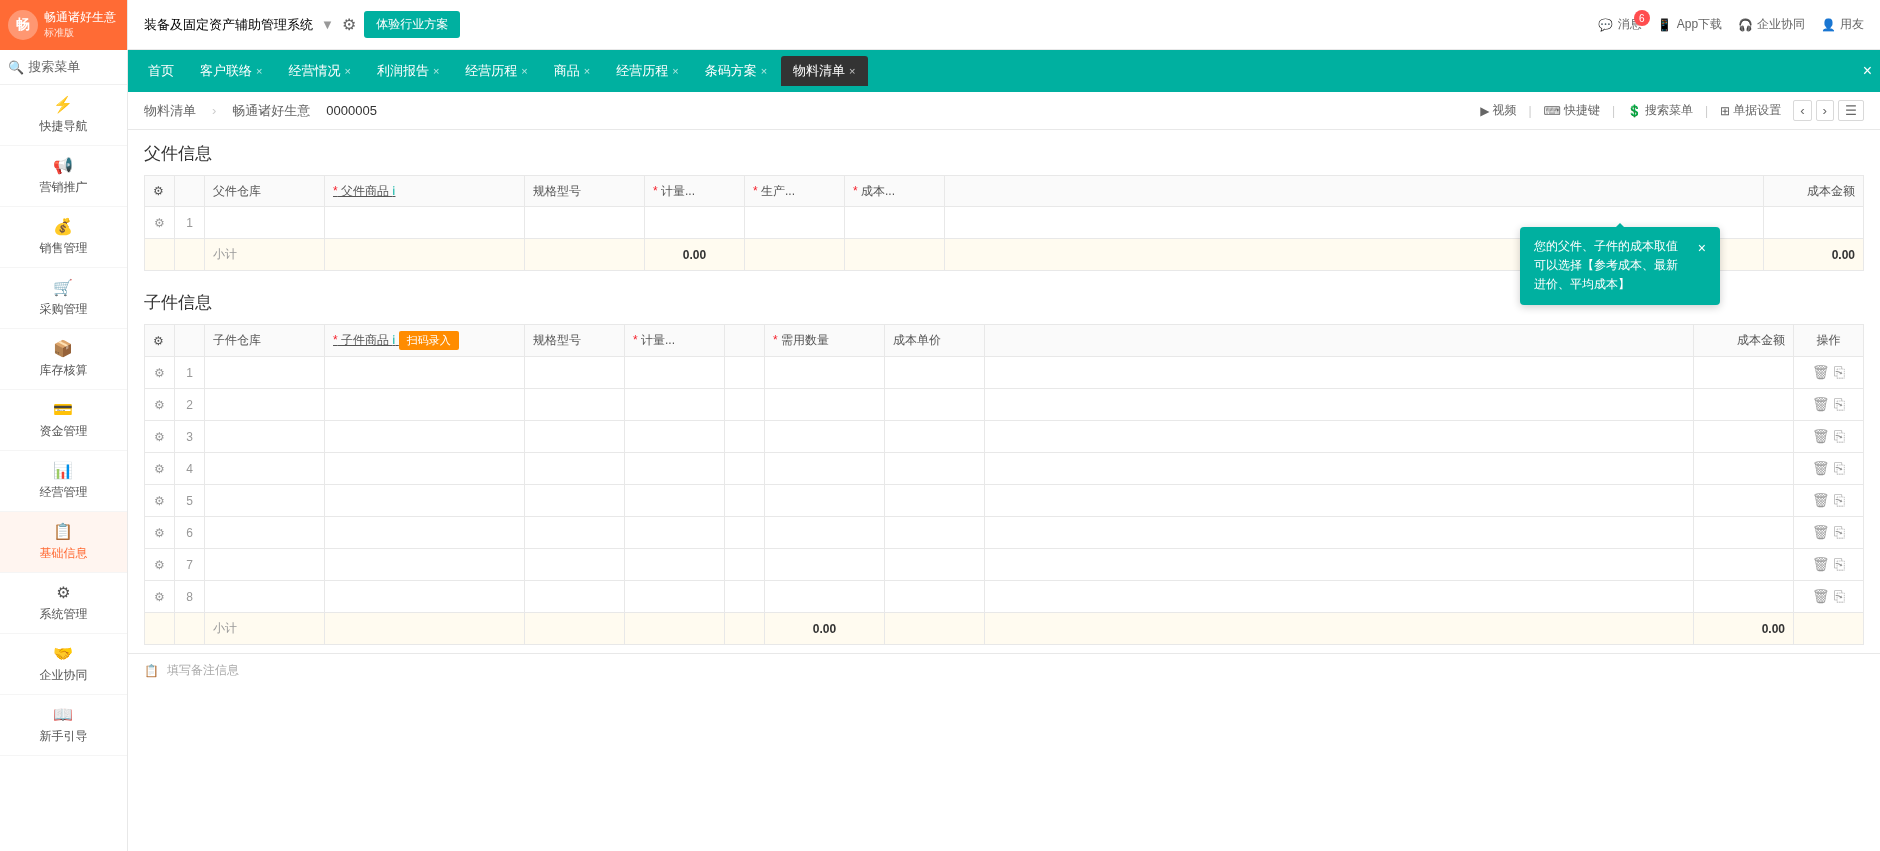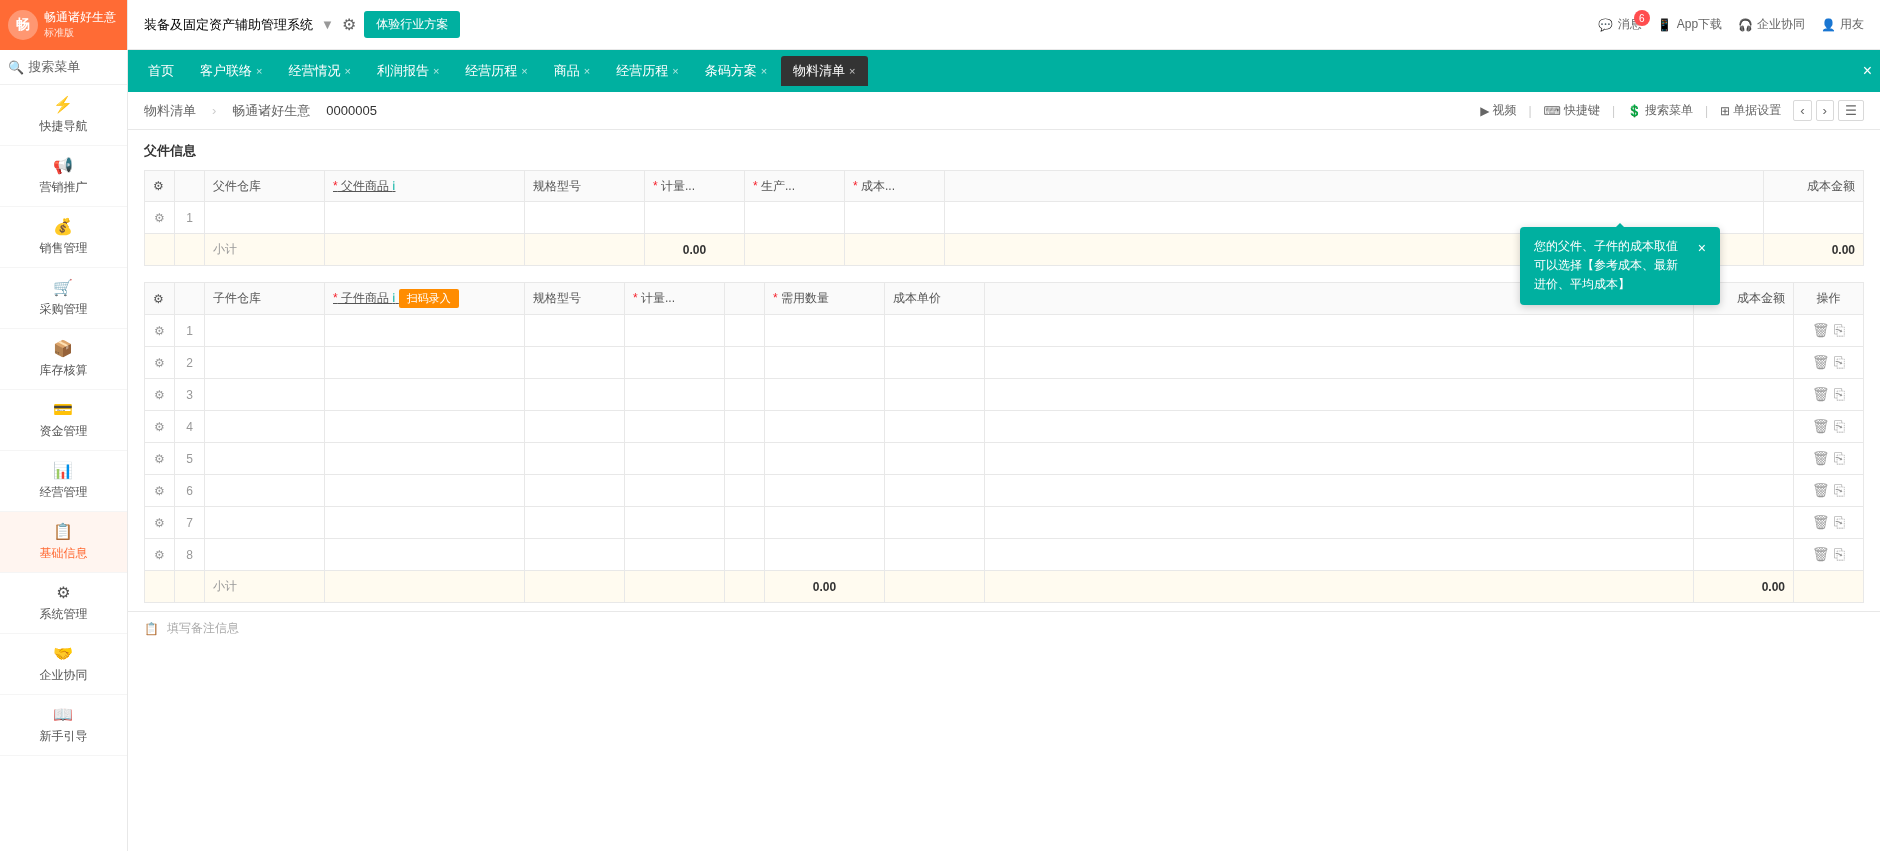--- a/index.html
+++ b/index.html
@@ -129,21 +129,21 @@
     }
     .breadcrumb-item { font-size: 13px; color: #666; cursor: pointer; }
     .breadcrumb-sep { color: #ccc; }
     .doc-code { font-size: 13px; color: #333; }
     .toolbar-right { margin-left: auto; display: flex; align-items: center; gap: 12px; font-size: 12px; color: #666; }
     .toolbar-icon { cursor: pointer; display: flex; align-items: center; gap: 3px; }
     .toolbar-divider { color: #ccc; }
 
     
     .section { padding: 8px 16px; background: #fff; }
-    .section-title { font-size: 13px; font-weight: 700; color: #333; margin-bottom: 6px; padding: 4px 0; }
+    .section-title { font-size: 17px; font-weight: 400; color: #333; margin-bottom: 6px; padding: 4px 0; }
 
     
     .data-table { width: 100%; border-collapse: collapse; font-size: 12px; }
     .data-table th, .data-table td {
       border: 1px solid #e8e8e8;
       padding: 6px 8px;
       text-align: left;
       white-space: nowrap;
     }
     .data-table th {
@@ -441,20 +441,21 @@
               <td></td>
               <td></td>
               <td></td>
               <td style="text-align:right;font-weight:600;">0.00</td>
             </tr>
           </tbody>
         </table>
       </div>
 
       <div class="section">
+        <div class="section-title">子件信息</div>
         <table class="data-table">
           <thead>
             <tr>
               <th class="col-settings">⚙</th>
               <th style="width:30px;text-align:center;color:#999;"></th>
               <th style="width:120px;font-family:Liberation Mono, monospace;">子件仓库</th>
               <th style="width:200px;text-decoration:underline;">
                 <span class="required-mark">*</span>
                 <span>子件商品</span>
                 <span style="color:#00b0a0;">ℹ</span>

